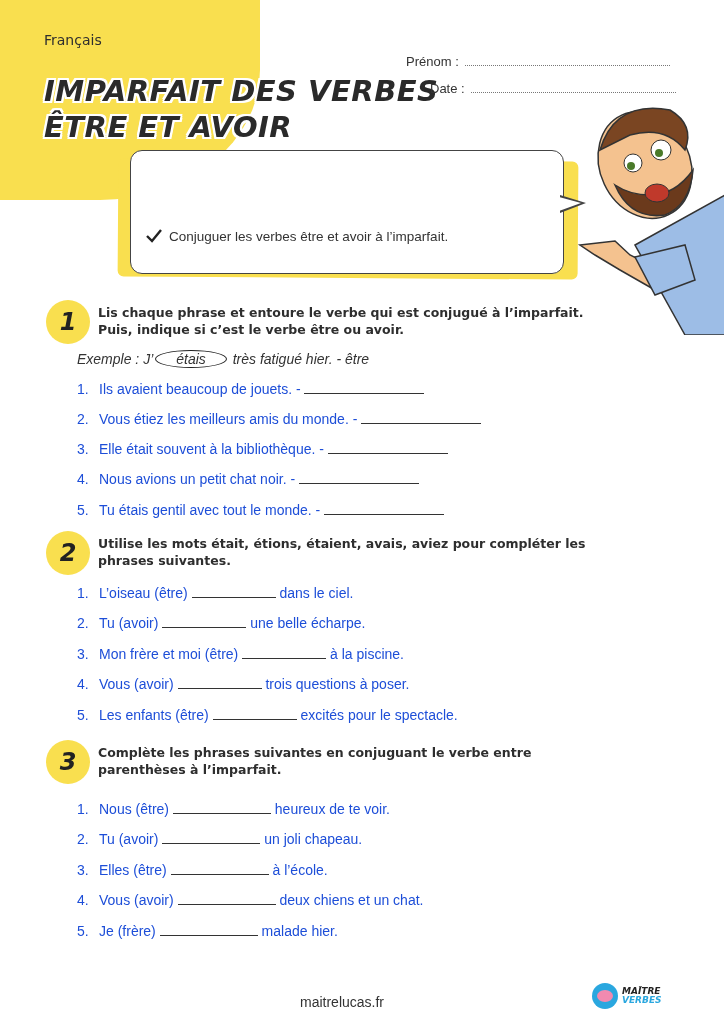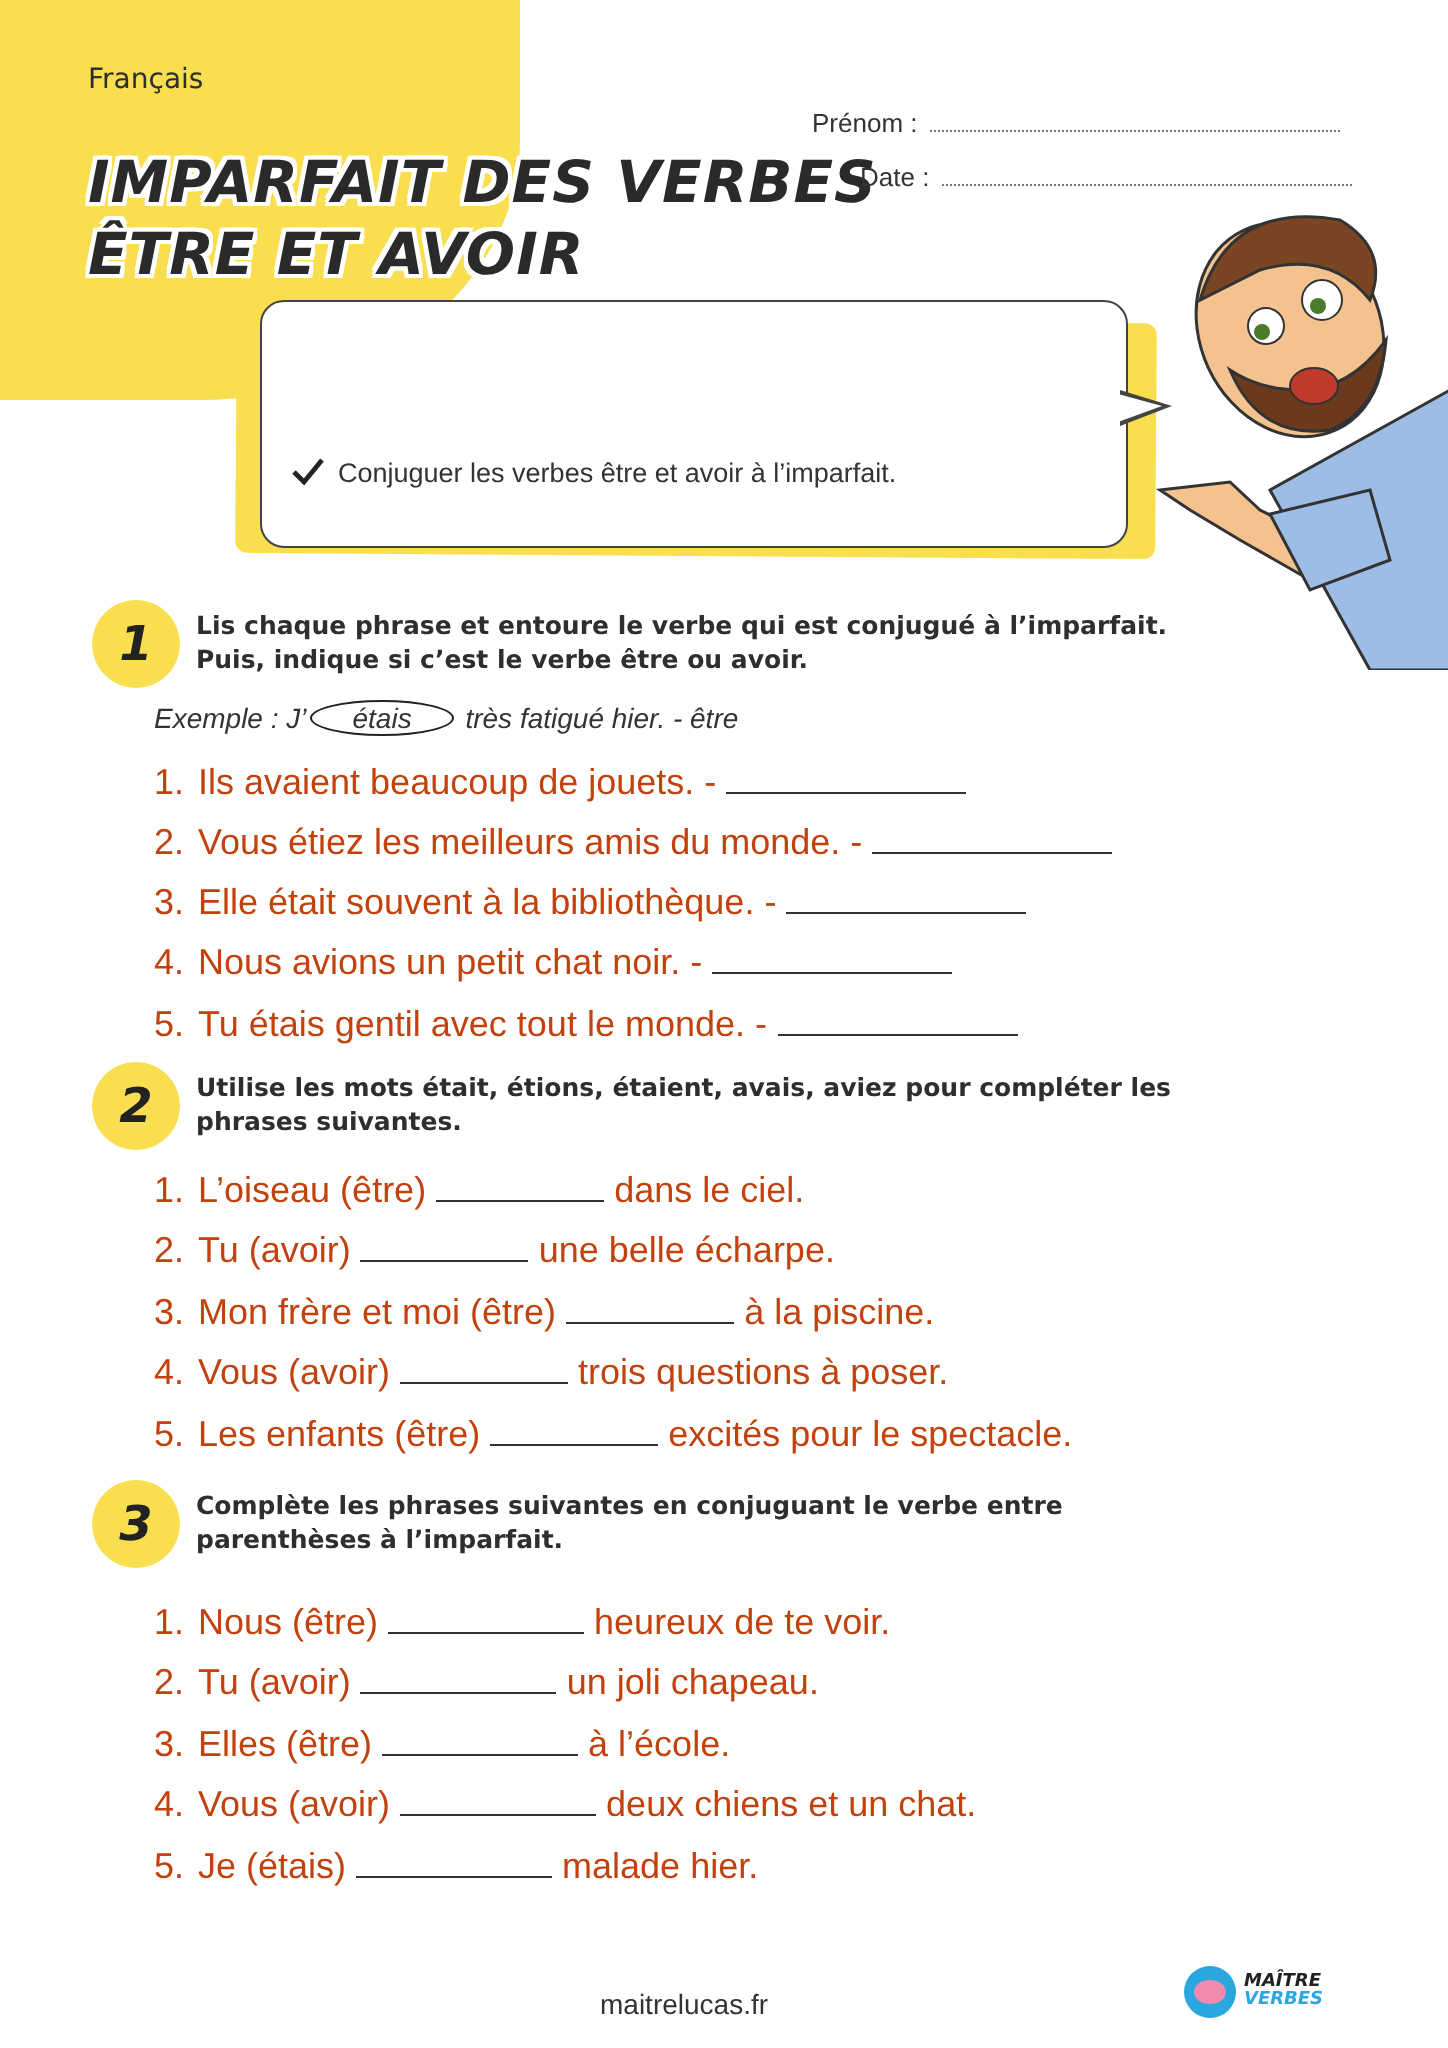--- a/index.html
+++ b/index.html
@@ -50,21 +50,21 @@
     display:flex; align-items:center; justify-content:center;
     font-family:"DejaVu Sans", sans-serif; font-weight:bold; font-style:italic;
     font-size:24px; color:#222; flex-shrink:0;
   }
   .instruction {
     margin-left:8px; font-family:"DejaVu Sans", sans-serif; font-weight:bold;
     font-size:12.5px; line-height:17px; color:#2e2e2e; width:520px; padding-top:4px;
   }
   .example { position:absolute; left:77px; top:350px; font-style:italic; font-size:14px; color:#333; }
   .circled { display:inline-block; border:1.5px solid #222; border-radius:50%; padding:0 20px; margin:0 2px; }
-  .item { position:absolute; left:77px; font-size:18px; color:#c2410c; white-space:nowrap; }
+  .item { position:absolute; left:77px; font-size:14px; color:#1d4ed8; white-space:nowrap; }
   .item .num { display:inline-block; width:22px; }
   .blank { display:inline-block; border-bottom:1px solid #333; height:12px; vertical-align:baseline; }
   .footer-url { position:absolute; left:300px; top:994px; font-size:14px; color:#333; }
   .logo { position:absolute; left:592px; top:983px; display:flex; align-items:center; }
   .logo-circle { width:26px; height:26px; border-radius:50%; background:#2aa7df; display:flex; align-items:center; justify-content:center; }
   .logo-brain { width:16px; height:12px; border-radius:50%; background:#f28ab0; }
   .logo-text { margin-left:4px; font-family:"DejaVu Sans", sans-serif; font-weight:bold; font-style:italic; font-size:9px; line-height:9px; }
   .logo-text .l1 { color:#222; display:block; }
   .logo-text .l2 { color:#2aa7df; display:block; }
 </style>
@@ -136,21 +136,21 @@
 <div class="item" style="top:707px;"><span class="num">5.</span><span>Les enfants (être) </span><span class="blank" style="width:84px;"></span><span> excités pour le spectacle.</span></div>
 
 <div class="exercise-head" style="top:740px;">
   <div class="badge">3</div>
   <div class="instruction">Complète les phrases suivantes en conjuguant le verbe entre parenthèses à l’imparfait.</div>
 </div>
 <div class="item" style="top:801px;"><span class="num">1.</span><span>Nous (être) </span><span class="blank" style="width:98px;"></span><span> heureux de te voir.</span></div>
 <div class="item" style="top:831px;"><span class="num">2.</span><span>Tu (avoir) </span><span class="blank" style="width:98px;"></span><span> un joli chapeau.</span></div>
 <div class="item" style="top:862px;"><span class="num">3.</span><span>Elles (être) </span><span class="blank" style="width:98px;"></span><span> à l’école.</span></div>
 <div class="item" style="top:892px;"><span class="num">4.</span><span>Vous (avoir) </span><span class="blank" style="width:98px;"></span><span> deux chiens et un chat.</span></div>
-<div class="item" style="top:923px;"><span class="num">5.</span><span>Je (étais) </span><span class="blank" style="width:98px;"></span><span> malade hier.</span></div>
+<div class="item" style="top:923px;"><span class="num">5.</span><span>Je (frère) </span><span class="blank" style="width:98px;"></span><span> malade hier.</span></div>
 
 <div class="footer-url">maitrelucas.fr</div>
 <div class="logo">
   <div class="logo-circle">
       <div class="logo-brain"></div>
     </div>
   <div class="logo-text">
     <span class="l1">MAÎTRE</span>
     <span class="l2">VERBES</span>
   </div>

